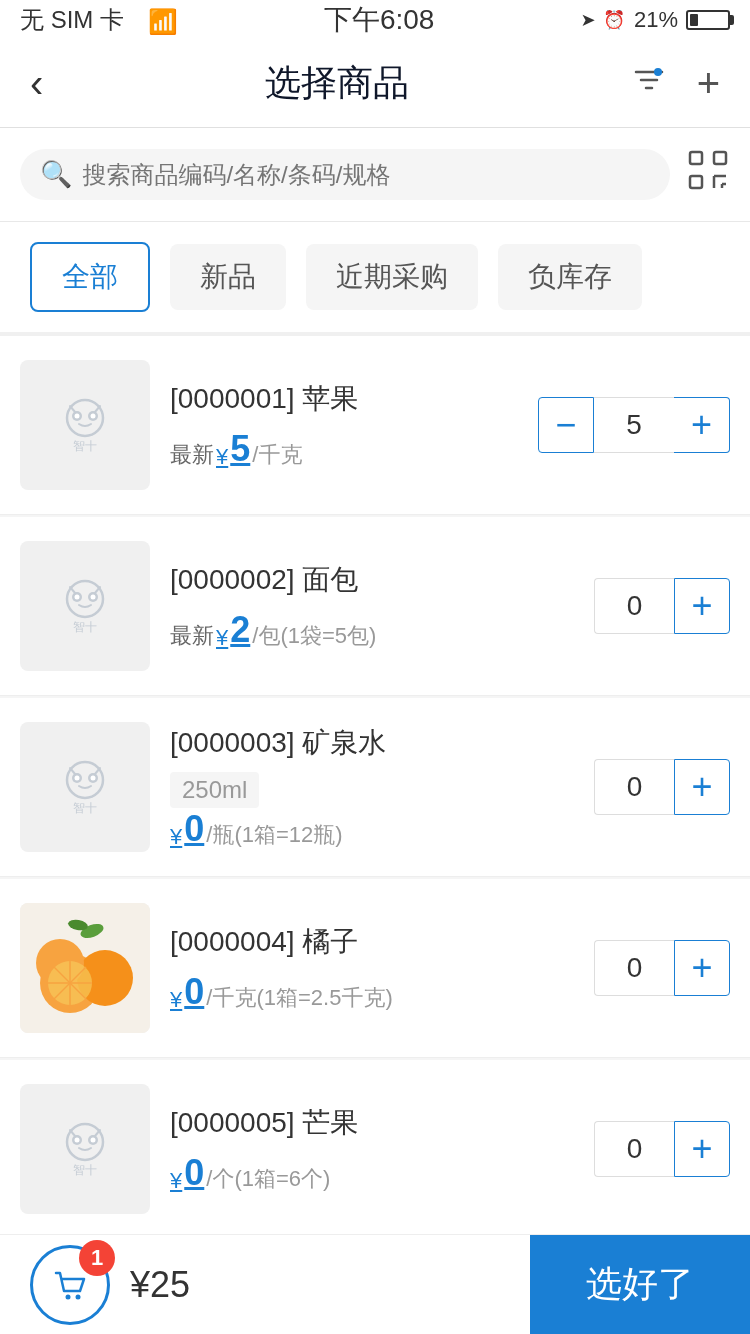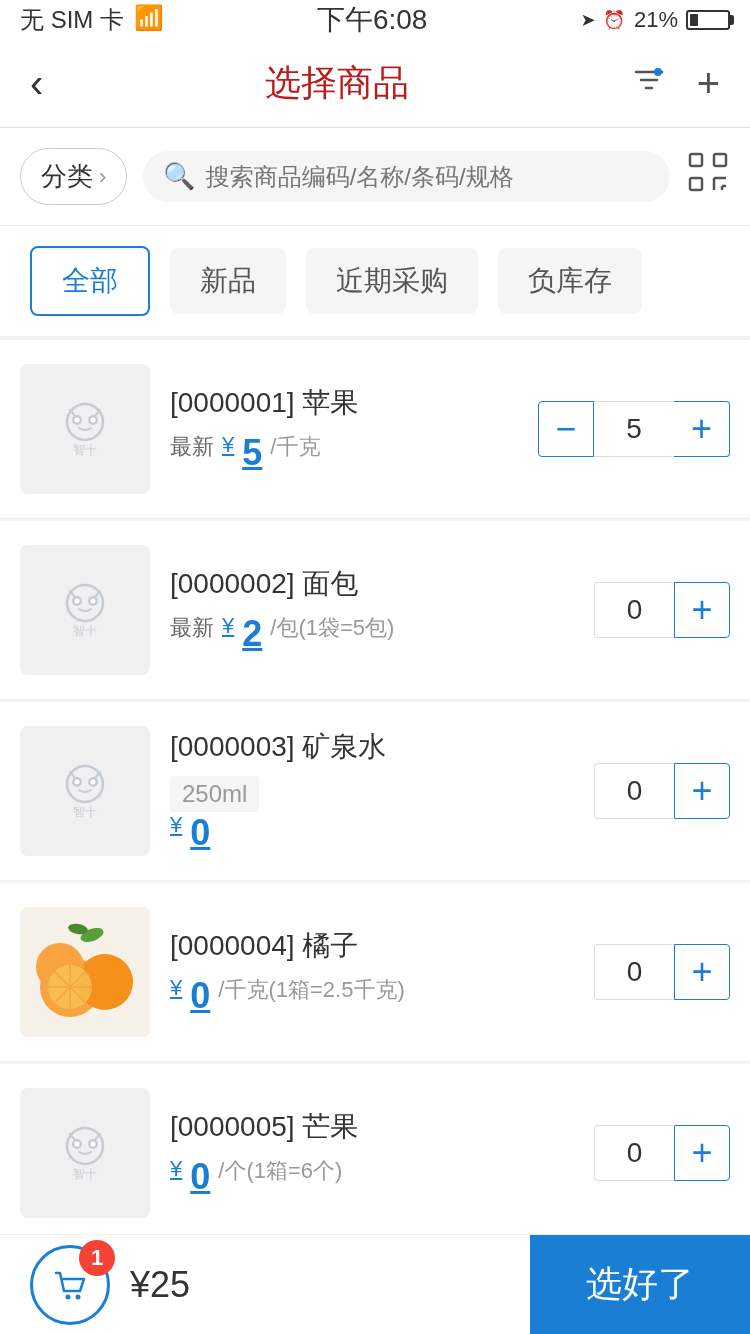--- a/index.html
+++ b/index.html
@@ -19,22 +19,22 @@
       background: #fff;
       display: flex;
       align-items: center;
       justify-content: space-between;
       padding: 0 20px;
       font-size: 24px;
       font-weight: 500;
     }
     .status-left {
       display: flex;
-      align-items: flex-start;
-      gap: 10px;
+      align-items: flex-end;
+      gap: 24px;
     }
     .status-center {
       font-size: 28px;
       font-weight: 500;
     }
     .status-right {
       display: flex;
       align-items: center;
       gap: 8px;
       font-size: 22px;
@@ -73,21 +73,21 @@
       background: #fff;
       display: flex;
       align-items: center;
       justify-content: space-between;
       padding: 0 30px;
       border-bottom: 1px solid #e0e0e0;
     }
     .nav-title {
       font-size: 36px;
       font-weight: 500;
-      color: #b91c1c;
+      color: #0f172a;
     }
     .nav-icons {
       display: flex;
       align-items: center;
       gap: 30px;
     }
     .nav-icon {
       font-size: 36px;
       color: #555;
       cursor: pointer;
@@ -212,22 +212,22 @@
       background: #f5f5f5;
       display: inline-block;
       padding: 4px 12px;
       border-radius: 4px;
       margin-bottom: 0;
     }
     .product-price {
       font-size: 24px;
       color: #333;
       display: flex;
-      align-items: flex-start;
-      gap: 8px;
+      align-items: flex-end;
+      gap: 2px;
     }
     .price-label {
       color: #666;
       font-size: 22px;
     }
     .price-currency {
       color: #1a7fd4;
       font-size: 22px;
       text-decoration: underline;
     }
@@ -399,24 +399,20 @@
         <line x1="10" y1="18" x2="26" y2="18" stroke="#555" stroke-width="2.5" stroke-linecap="round"></line>
         <line x1="15" y1="26" x2="21" y2="26" stroke="#555" stroke-width="2.5" stroke-linecap="round"></line>
         <circle cx="27" cy="10" r="4" fill="#1a7fd4"></circle>
       </svg>
     </span>
     <span style="cursor:pointer; font-size:40px; color:#555; font-weight:300;">+</span>
   </div>
 </div>
 
 <div class="filter-bar">
-  <button class="category-btn">
-    <span>分类</span>
-    <span class="arrow">›</span>
-  </button>
   <div class="search-box">
     <span style="color:#999; font-size:26px;">🔍</span>
     <input type="text" style="width: 100%;" placeholder="搜索商品编码/名称/条码/规格">
   </div>
   <span class="scan-icon-btn">
     <svg width="44" height="44" viewBox="0 0 44 44" fill="none">
       <rect x="4" y="4" width="12" height="12" rx="2" stroke="#555" stroke-width="2.5" fill="none"></rect>
       <rect x="28" y="4" width="12" height="12" rx="2" stroke="#555" stroke-width="2.5" fill="none"></rect>
       <rect x="4" y="28" width="12" height="12" rx="2" stroke="#555" stroke-width="2.5" fill="none"></rect>
       <line x1="28" y1="28" x2="40" y2="28" stroke="#555" stroke-width="2.5"></line>
@@ -514,20 +510,21 @@
           <text x="35" y="60" text-anchor="middle" fill="#c5ccd4" font-size="12" font-family="sans-serif">智十</text>
         </svg>
       </div>
     </div>
     <div class="product-info">
       <div class="product-name">[0000003] 矿泉水</div>
       <div class="product-spec">250ml</div>
       <div class="product-price">
         <span class="price-currency">¥</span>
         <span class="price-number">0</span>
+        <span class="price-unit">/瓶(1箱=12瓶)</span>
       </div>
     </div>
     <div class="qty-only-plus">
       <input class="qty-input" type="text" value="0" style="border-radius: 4px 0px 0px 4px; border-top: 1px solid rgb(221, 221, 221); border-bottom: 1px solid rgb(221, 221, 221); border-left: 1px solid rgb(221, 221, 221); border-image: initial; border-right: none;">
       <button class="qty-btn plus" style="border-radius:0 4px 4px 0; border:1px solid #1a7fd4;">+</button>
     </div>
   </div>
 
   <div class="product-item">
     <div class="product-image">

